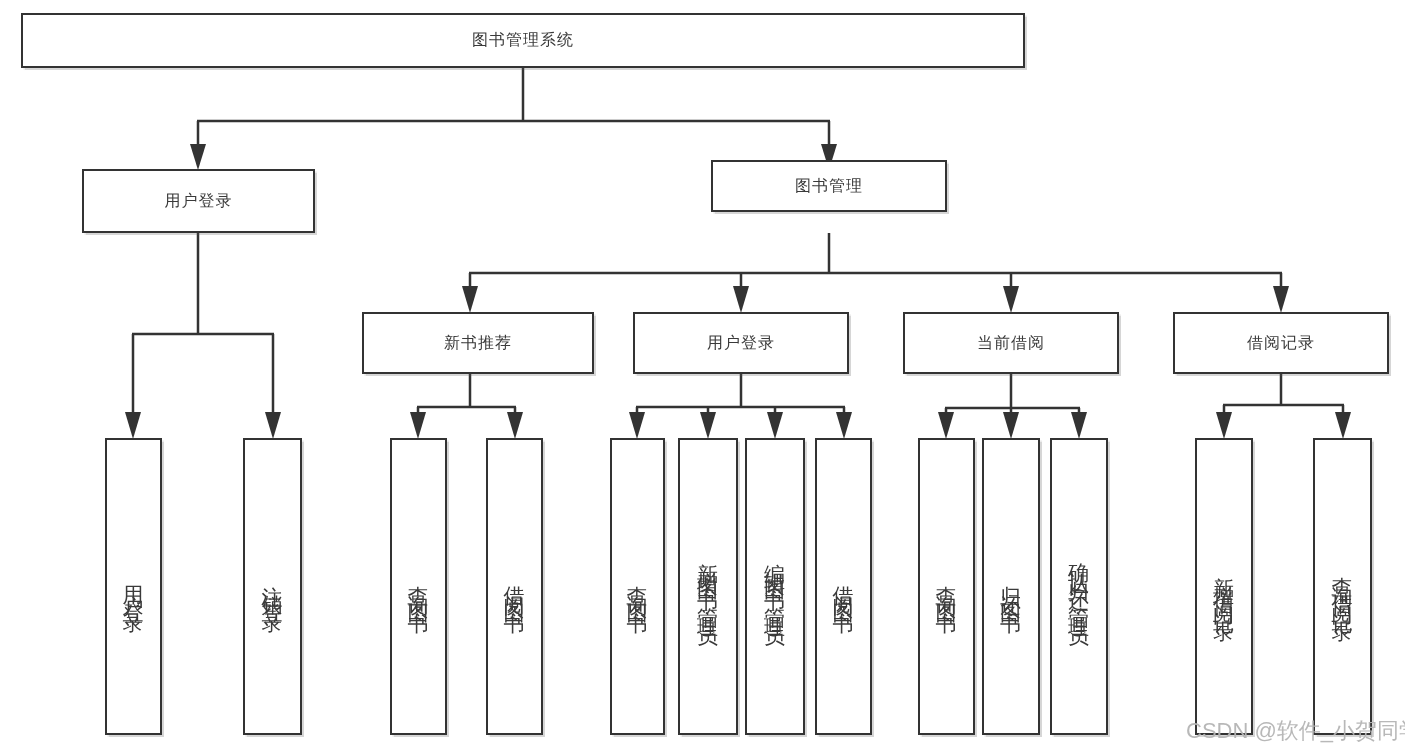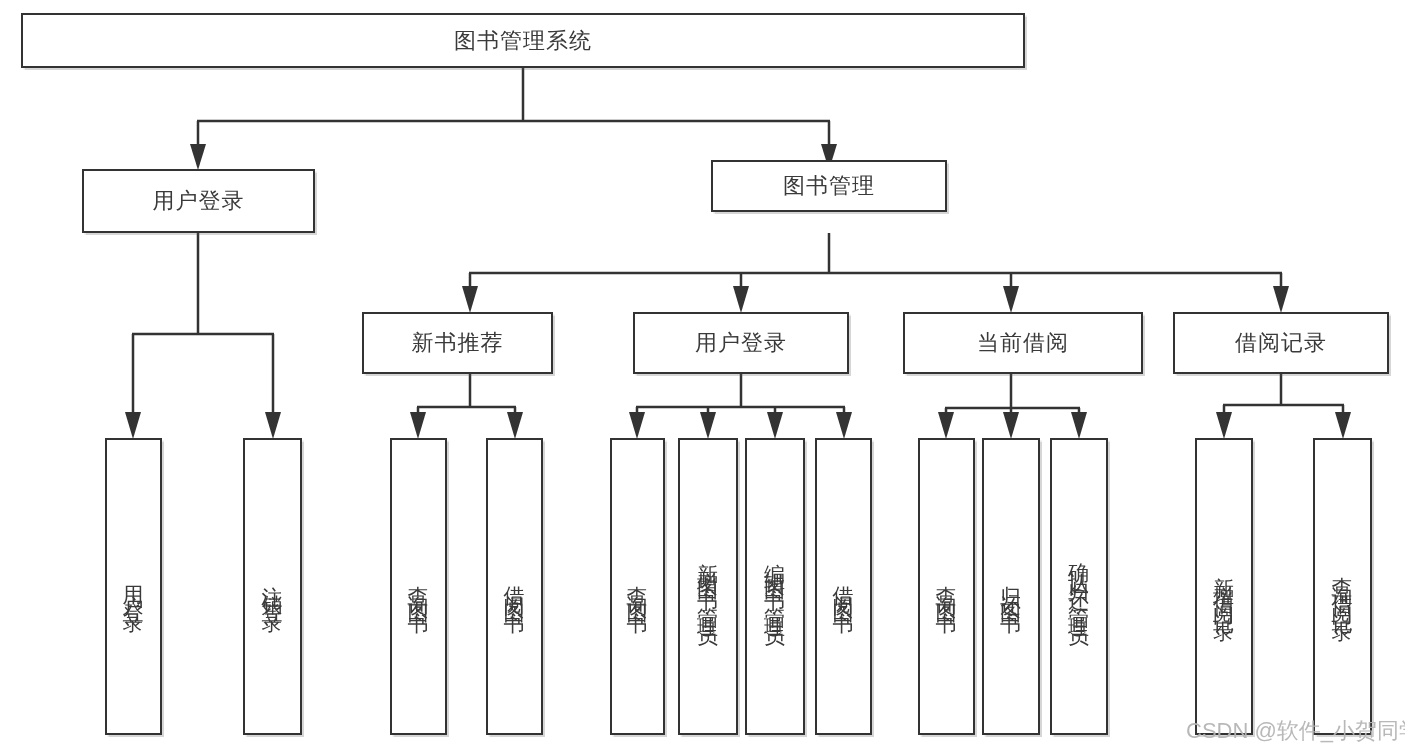--- a/index.html
+++ b/index.html
@@ -15,21 +15,21 @@
     position:absolute;
     box-sizing:border-box;
     background:#ffffff;
     border:2.5px solid #333333;
     color:#3a3a3a;
     display:flex;align-items:center;justify-content:center;
     z-index:2;
     box-shadow:1.5px 1.5px 1px rgba(90,90,90,0.25);
   }
   .hbox{
-    font-size:22px;
+    font-size:16px;
     letter-spacing:1px;
     white-space:nowrap;
   }
   .vbox{
     top:438px;height:297px;
     writing-mode:vertical-rl;
     text-orientation:mixed;
     font-size:21px;
     letter-spacing:9px;
     line-height:1;
@@ -80,23 +80,23 @@
       <polygon points="1216,412 1232,412 1224,439"></polygon>
       <polygon points="1335,412 1351,412 1343,439"></polygon>
     </g>
   </svg>
 
   <div class="hbox" style="left:21px;top:13px;width:1004px;height:55px">图书管理系统</div>
 
   <div class="hbox" style="left:82px;top:169px;width:233px;height:64px">用户登录</div>
   <div class="hbox" style="left:711px;top:160px;width:236px;height:52px">图书管理</div>
 
-  <div class="hbox" style="left:362px;top:312px;width:191px;height:62px">新书推荐</div>
+  <div class="hbox" style="left:362px;top:312px;width:232px;height:62px">新书推荐</div>
   <div class="hbox" style="left:633px;top:312px;width:216px;height:62px">用户登录</div>
-  <div class="hbox" style="left:903px;top:312px;width:240px;height:62px">当前借阅</div>
+  <div class="hbox" style="left:903px;top:312px;width:216px;height:62px">当前借阅</div>
   <div class="hbox" style="left:1173px;top:312px;width:216px;height:62px">借阅记录</div>
 
   <div class="vbox" style="left:105px;width:57px">用户登录</div>
   <div class="vbox" style="left:243px;width:59px">注销登录</div>
 
   <div class="vbox" style="left:390px;width:57px">查询图书</div>
   <div class="vbox" style="left:486px;width:57px">借阅图书</div>
 
   <div class="vbox" style="left:610px;width:55px">查询图书</div>
   <div class="vbox" style="left:678px;width:60px">新增图书（管理员）</div>

